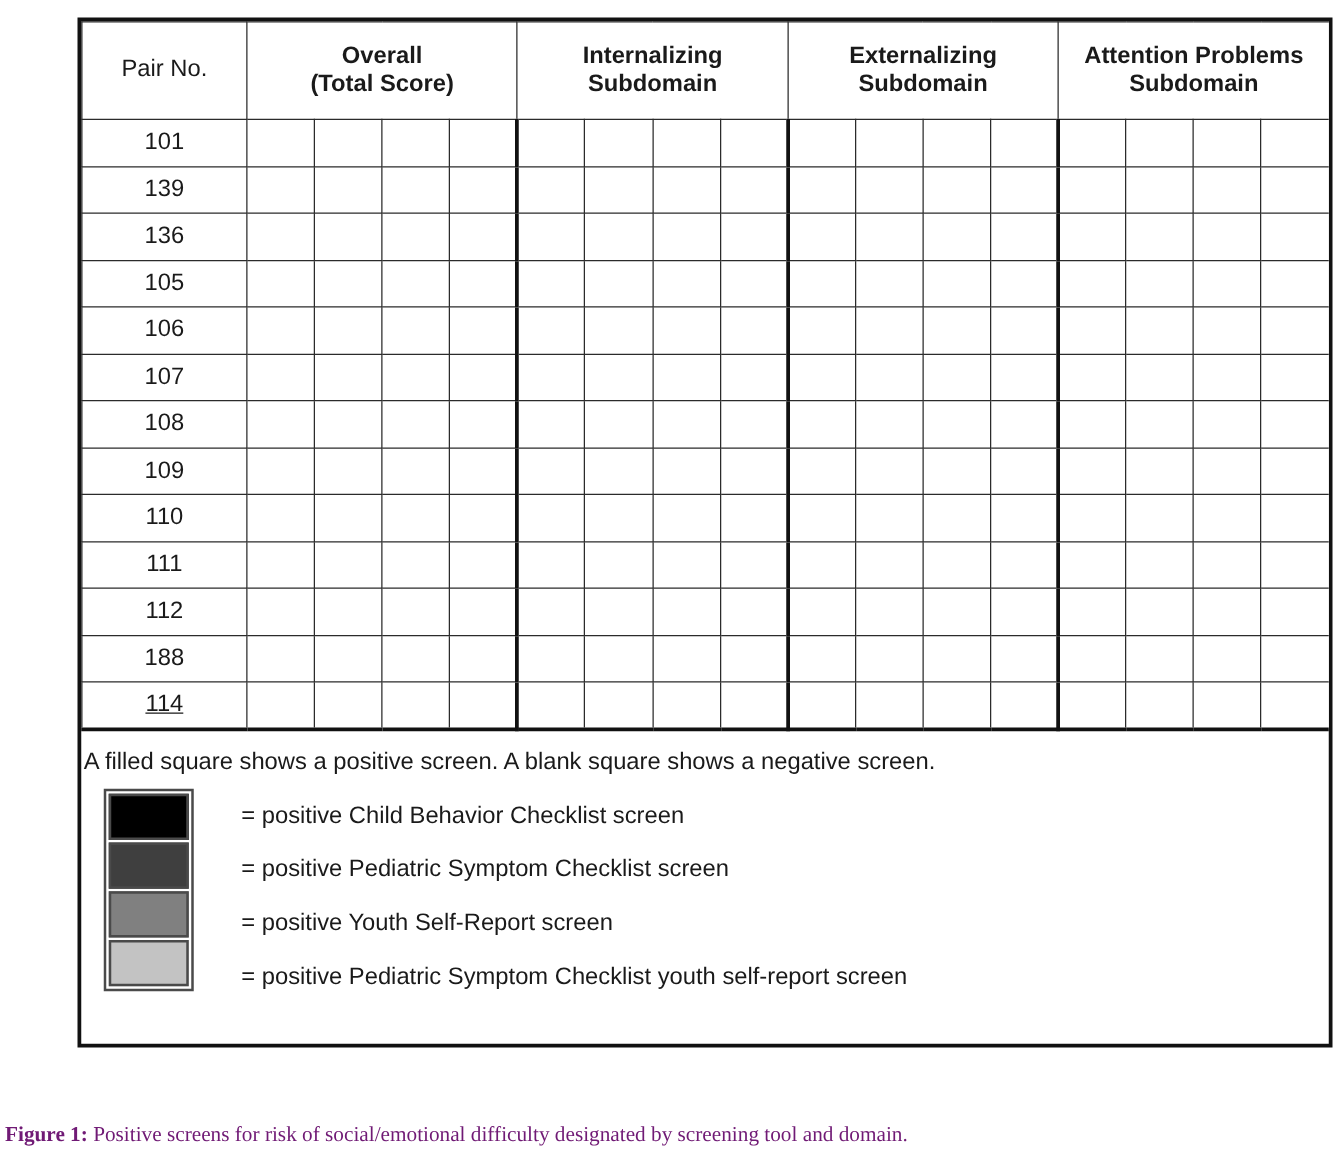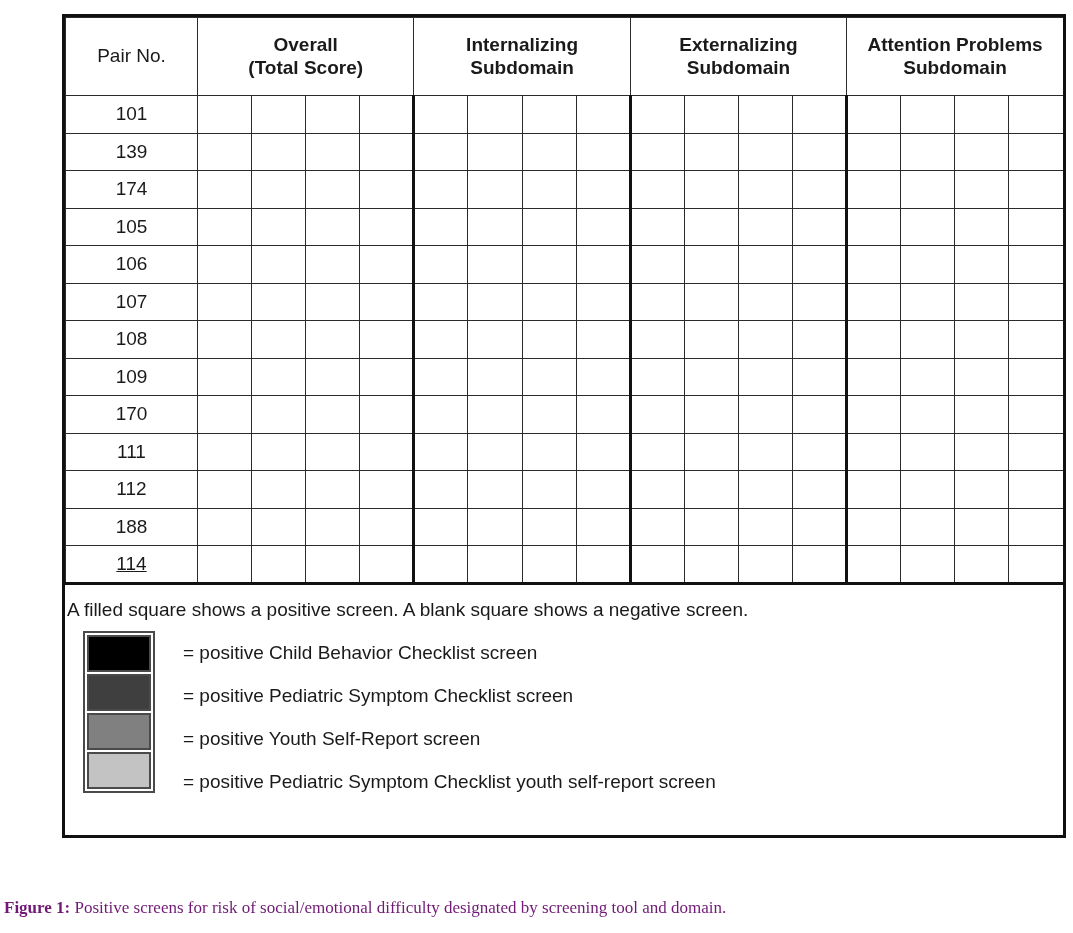--- a/index.html
+++ b/index.html
@@ -88,21 +88,21 @@
     box-sizing:border-box;
   }
   #legend-note{
     font-size:19px;
     line-height:1.2;
     padding:0 6px 10px 2px;
     white-space:nowrap;
   }
   #legend-rows{
     position:relative;
-    padding-left:6px;
+    padding-left:16px;
   }
   #swatch-stack{
     position:absolute;
     left:18px; top:0;
     width:72px;
     border:2px solid #4a4a4a;
     background:#ffffff;
     padding:2px;
     box-sizing:border-box;
   }
@@ -200,21 +200,21 @@
           <td class="cell"></td>
           <td class="cell"></td>
           <td class="cell"></td>
           <td class="cell gsep"></td>
           <td class="cell"></td>
           <td class="cell"></td>
           <td class="cell"></td>
           <td class="cell gend"></td>
         </tr>
         <tr>
-          <td class="pairlabel">174</td>
+          <td class="pairlabel">136</td>
           <td class="cell"></td>
           <td class="cell"></td>
           <td class="cell"></td>
           <td class="cell gsep"></td>
           <td class="cell fill-black"></td>
           <td class="cell"></td>
           <td class="cell fill-mid"></td>
           <td class="cell gsep"></td>
           <td class="cell"></td>
           <td class="cell"></td>
@@ -314,21 +314,21 @@
           <td class="cell"></td>
           <td class="cell"></td>
           <td class="cell"></td>
           <td class="cell gsep"></td>
           <td class="cell"></td>
           <td class="cell"></td>
           <td class="cell"></td>
           <td class="cell gend"></td>
         </tr>
         <tr>
-          <td class="pairlabel">170</td>
+          <td class="pairlabel">110</td>
           <td class="cell fill-black"></td>
           <td class="cell fill-dark"></td>
           <td class="cell"></td>
           <td class="cell fill-light gsep"></td>
           <td class="cell fill-black"></td>
           <td class="cell fill-dark"></td>
           <td class="cell"></td>
           <td class="cell fill-light gsep"></td>
           <td class="cell"></td>
           <td class="cell"></td>

